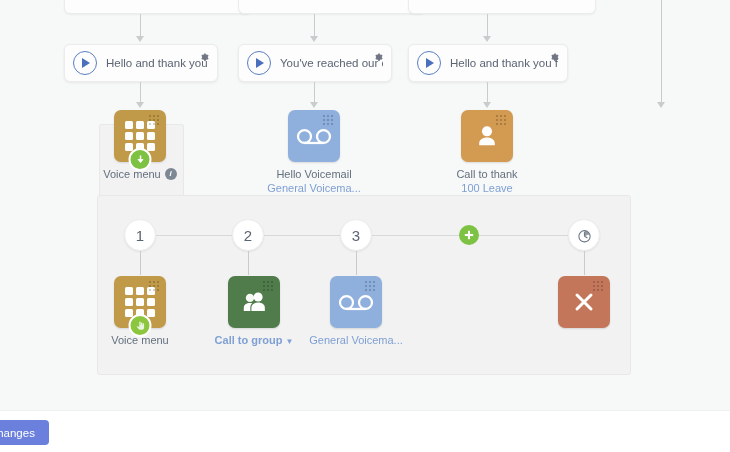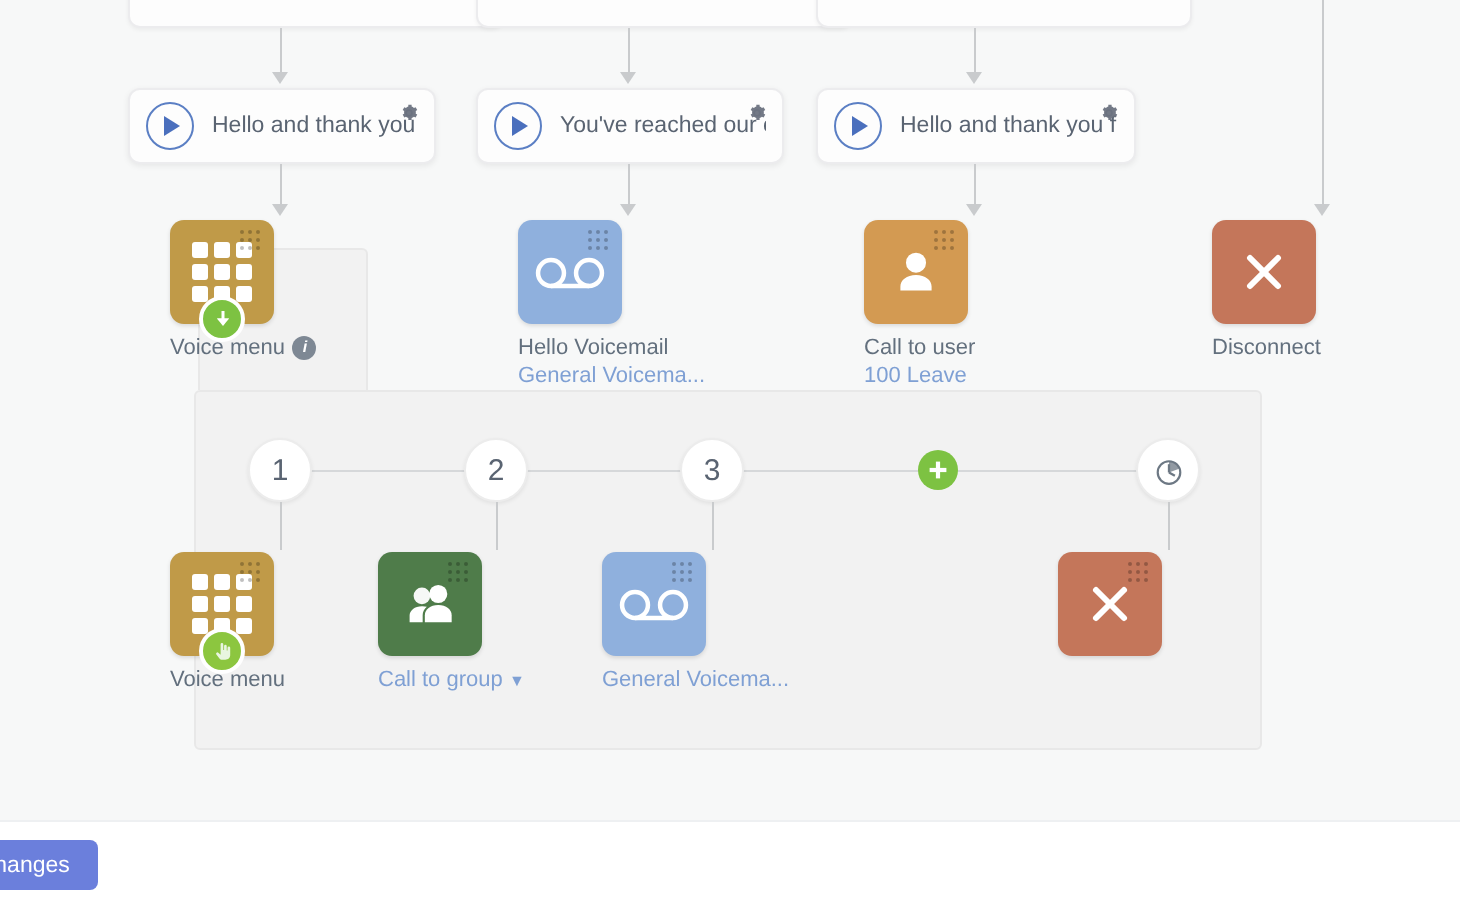--- a/index.html
+++ b/index.html
@@ -99,21 +99,21 @@
     top: 4px;
     width: 11px; height: 11px;
     color: #6b7280;
   }
 
   
   .node {
     position: absolute;
     display: flex;
     flex-direction: column;
-    align-items: flex-start;
+    align-items: center;
     width: 110px;
   }
   .node-icon {
     position: relative;
     width: 52px; height: 52px;
     border-radius: 7px;
     display: flex;
     align-items: center;
     justify-content: center;
     box-shadow: 0 1px 2px rgba(0,0,0,0.12);
@@ -396,36 +396,25 @@
             <i style="left:8px;top:0"></i>
           <i style="left:0;top:4px"></i>
             <i style="left:4px;top:4px"></i>
             <i style="left:8px;top:4px"></i>
           <i style="left:0;top:8px"></i>
             <i style="left:4px;top:8px"></i>
             <i style="left:8px;top:8px"></i>
         </span>
       </div>
       <div class="node-label">
-        <span>Call to user</span>
+        <span>Call to thank</span>
       </div>
       <div class="node-sub link">100 Leave</div>
     </div>
 
-    <div class="node" style="left:606px; top:110px;">
-      <div class="node-icon" style="background:#c4765a;">
-        <svg viewBox="0 0 24 24" width="24" height="24" fill="none" stroke="#fff" stroke-width="3" stroke-linecap="round">
-          <line x1="5" y1="5" x2="19" y2="19"></line>
-            <line x1="19" y1="5" x2="5" y2="19"></line>
-        </svg>
-      </div>
-      <div class="node-label">
-        <span>Disconnect</span>
-      </div>
-    </div>
 
     <div class="submenu" style="left:97px; top:195px; width:534px; height:180px;"></div>
 
     <div class="hline" style="left:140px; top:235px; width:444px;"></div>
 
     <div class="keycircle" style="left:124px; top:219px;">
       <span>1</span>
     </div>
     <div class="keycircle" style="left:232px; top:219px;">
       <span>2</span>
@@ -481,21 +470,21 @@
           <svg viewBox="0 0 18 18" width="12" height="12" fill="#e9f5e0">
             <path d="M7.2 3.2a1 1 0 0 1 2 0v4.3h.6V4.6a1 1 0 0 1 2 0v3.2h.6V5.9a1 1 0 0 1 2 0v5.4c0 2.1-1.6 3.5-3.7 3.5H8.5c-1 0-1.7-.4-2.3-1.2L4 10.8a1 1 0 0 1 1.5-1.3l1.7 1.6z"></path>
           </svg>
         </span>
       </div>
       <div class="node-label">
         <span>Voice menu</span>
       </div>
     </div>
 
-    <div class="node" style="left:189px; top:276px;">
+    <div class="node" style="left:199px; top:276px;font-weight:bold;">
       <div class="node-icon" style="background:#4f7c4a;">
         <svg viewBox="0 0 32 28" width="29" height="26" fill="#fff">
           <circle cx="20" cy="8.5" r="5"></circle>
           <path d="M20 14.6c-4.4 0-7.4 2.5-7.4 5.6V24H27.4v-3.8c0-3.1-3-5.6-7.4-5.6z"></path>
           <circle cx="11" cy="9.5" r="4.6" opacity=".95"></circle>
           <path d="M11 15.2c-4 0-6.8 2.3-6.8 5.2V24h7.2v-3.8c0-1.9.9-3.6 2.3-4.7a10 10 0 0 0-2.7-.3z"></path>
         </svg>
         <span class="grip">
           <i style="left:0;top:0"></i>
             <i style="left:4px;top:0"></i>

